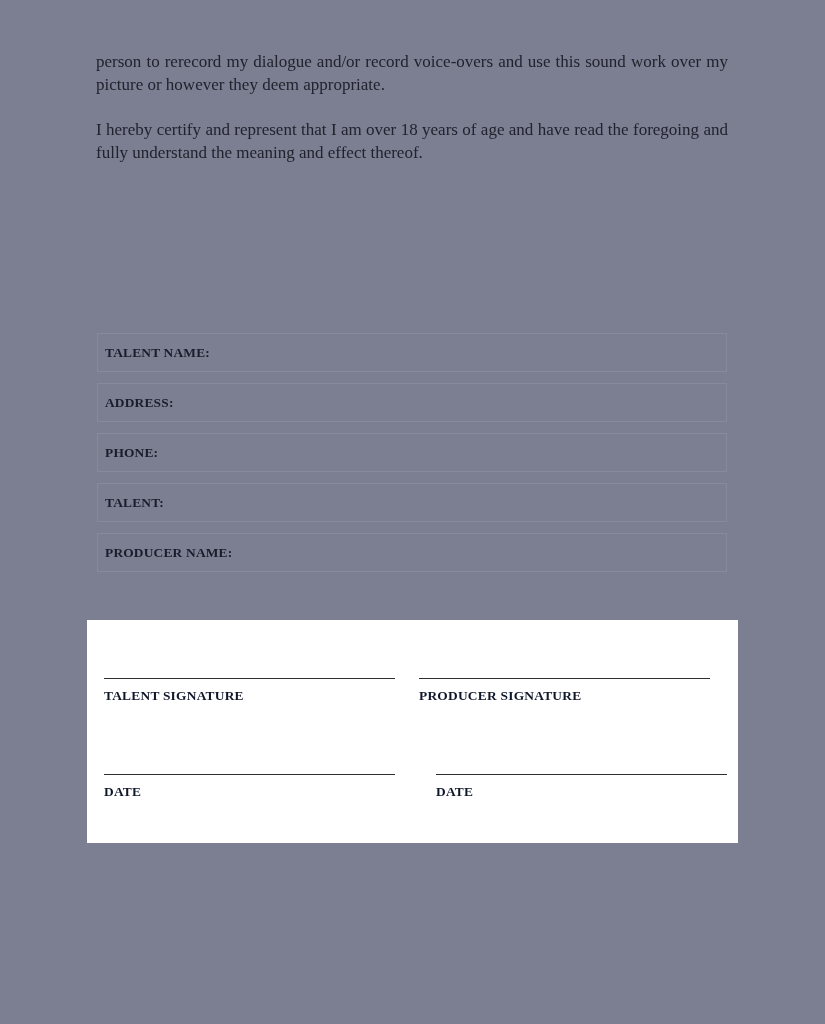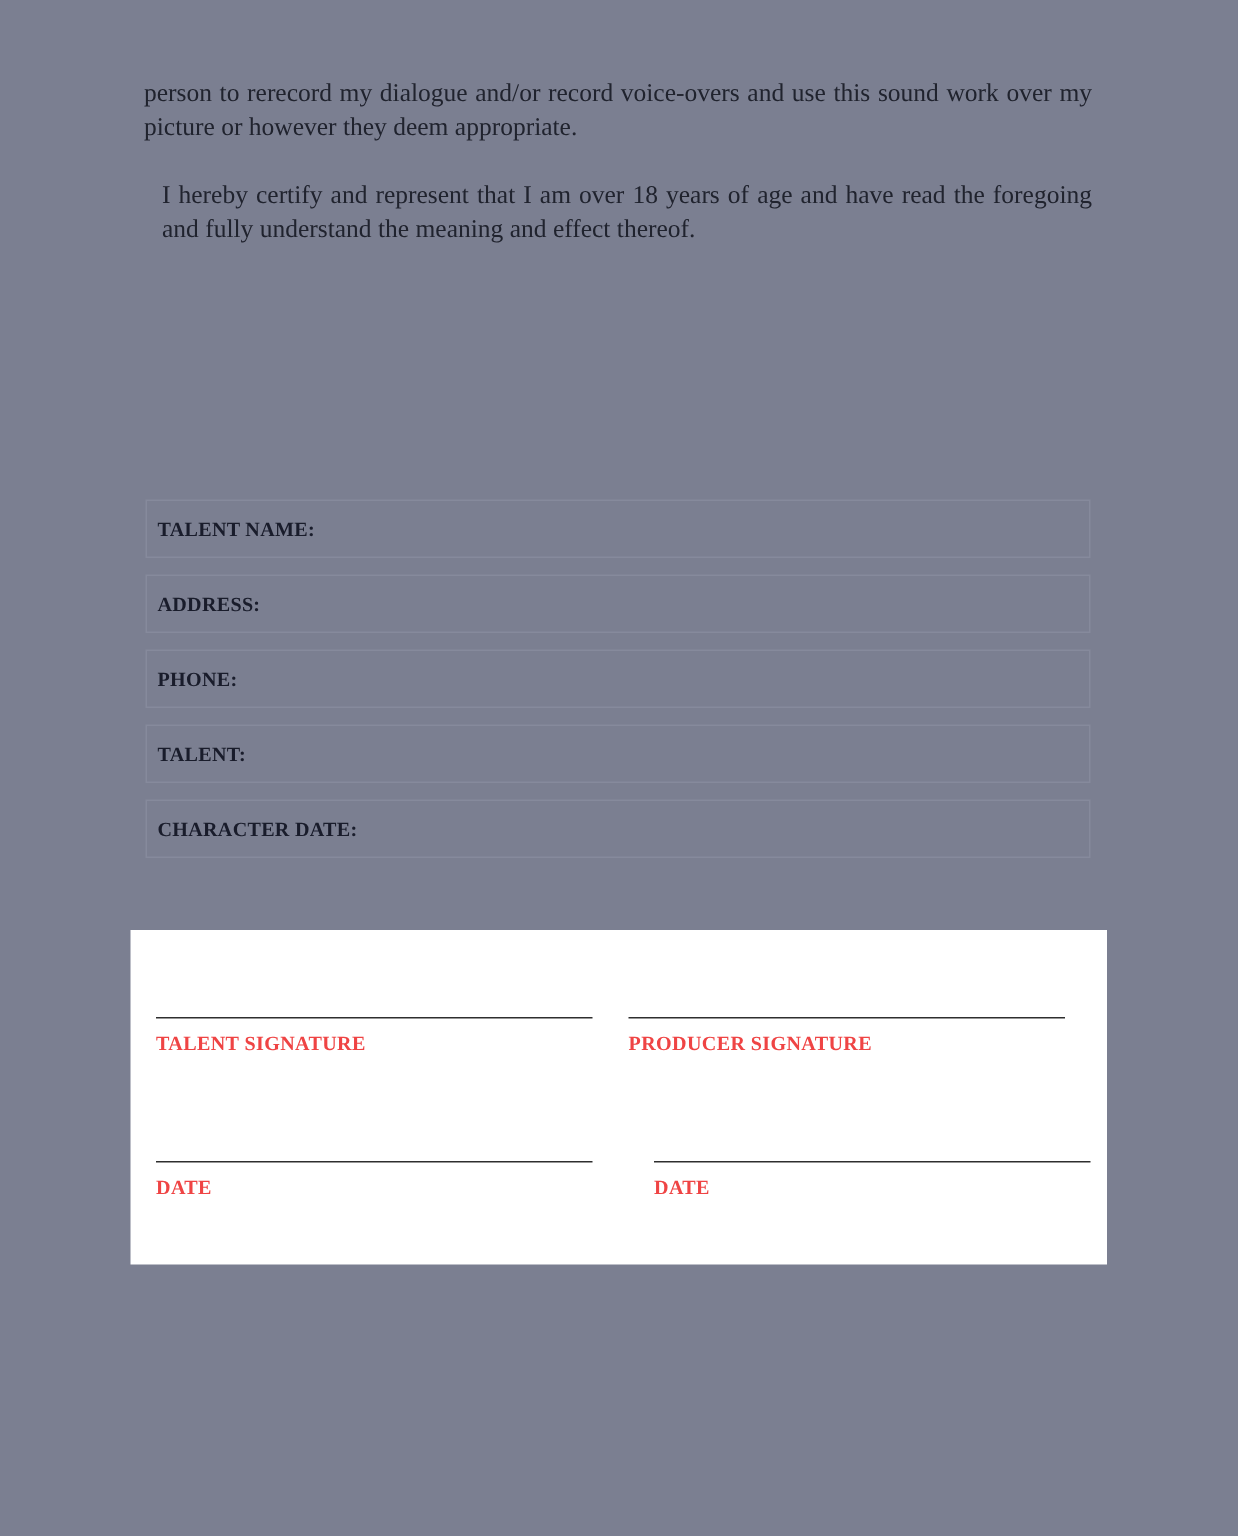--- a/index.html
+++ b/index.html
@@ -31,21 +31,21 @@
   .para {
     margin: 0 0 21px 0;
     font-size: 17px;
     line-height: 23.4px;
     color: #20232e;
     text-align: justify;
     text-justify: inter-word;
     -webkit-hyphens: none;
     hyphens: none;
   }
-  .para:last-child { margin-bottom: 0; margin-left: 12px; }
+  .para:last-child { margin-bottom: 0; }
 
   .blank-rule {
     display: inline-block;
     width: 252px;
     border-bottom: 1.4px solid #2b2e3a;
     height: 0.85em;
     vertical-align: baseline;
     margin-right: 1px;
   }
 
@@ -108,21 +108,21 @@
   .sign-line {
     border-bottom: 1.5px solid #2e2e2e;
     height: 14px;
     width: 100%;
   }
   .sign-caption {
     margin-top: 9px;
     font-size: 13.4px;
     font-weight: bold;
     letter-spacing: 0.25px;
-    color: #ef4444;
+    color: #0f172a;
     white-space: nowrap;
   }
 </style>
 </head>
 <body>
 
 <div class="page">
 
   <div class="para-block">
 
@@ -148,21 +148,21 @@
       <span class="field-label">PHONE:</span>
       <span class="field-value"></span>
     </div>
 
     <div class="field-row">
       <span class="field-label">TALENT:</span>
       <span class="field-value"></span>
     </div>
 
     <div class="field-row">
-      <span class="field-label">CHARACTER DATE:</span>
+      <span class="field-label">PRODUCER NAME:</span>
       <span class="field-value"></span>
     </div>
   </div>
 
   <div class="sign-panel">
     <div class="sign-grid">
 
       <div class="sign-row row-1">
         <div class="sign-cell col-left">
           <div class="sign-line"></div>

